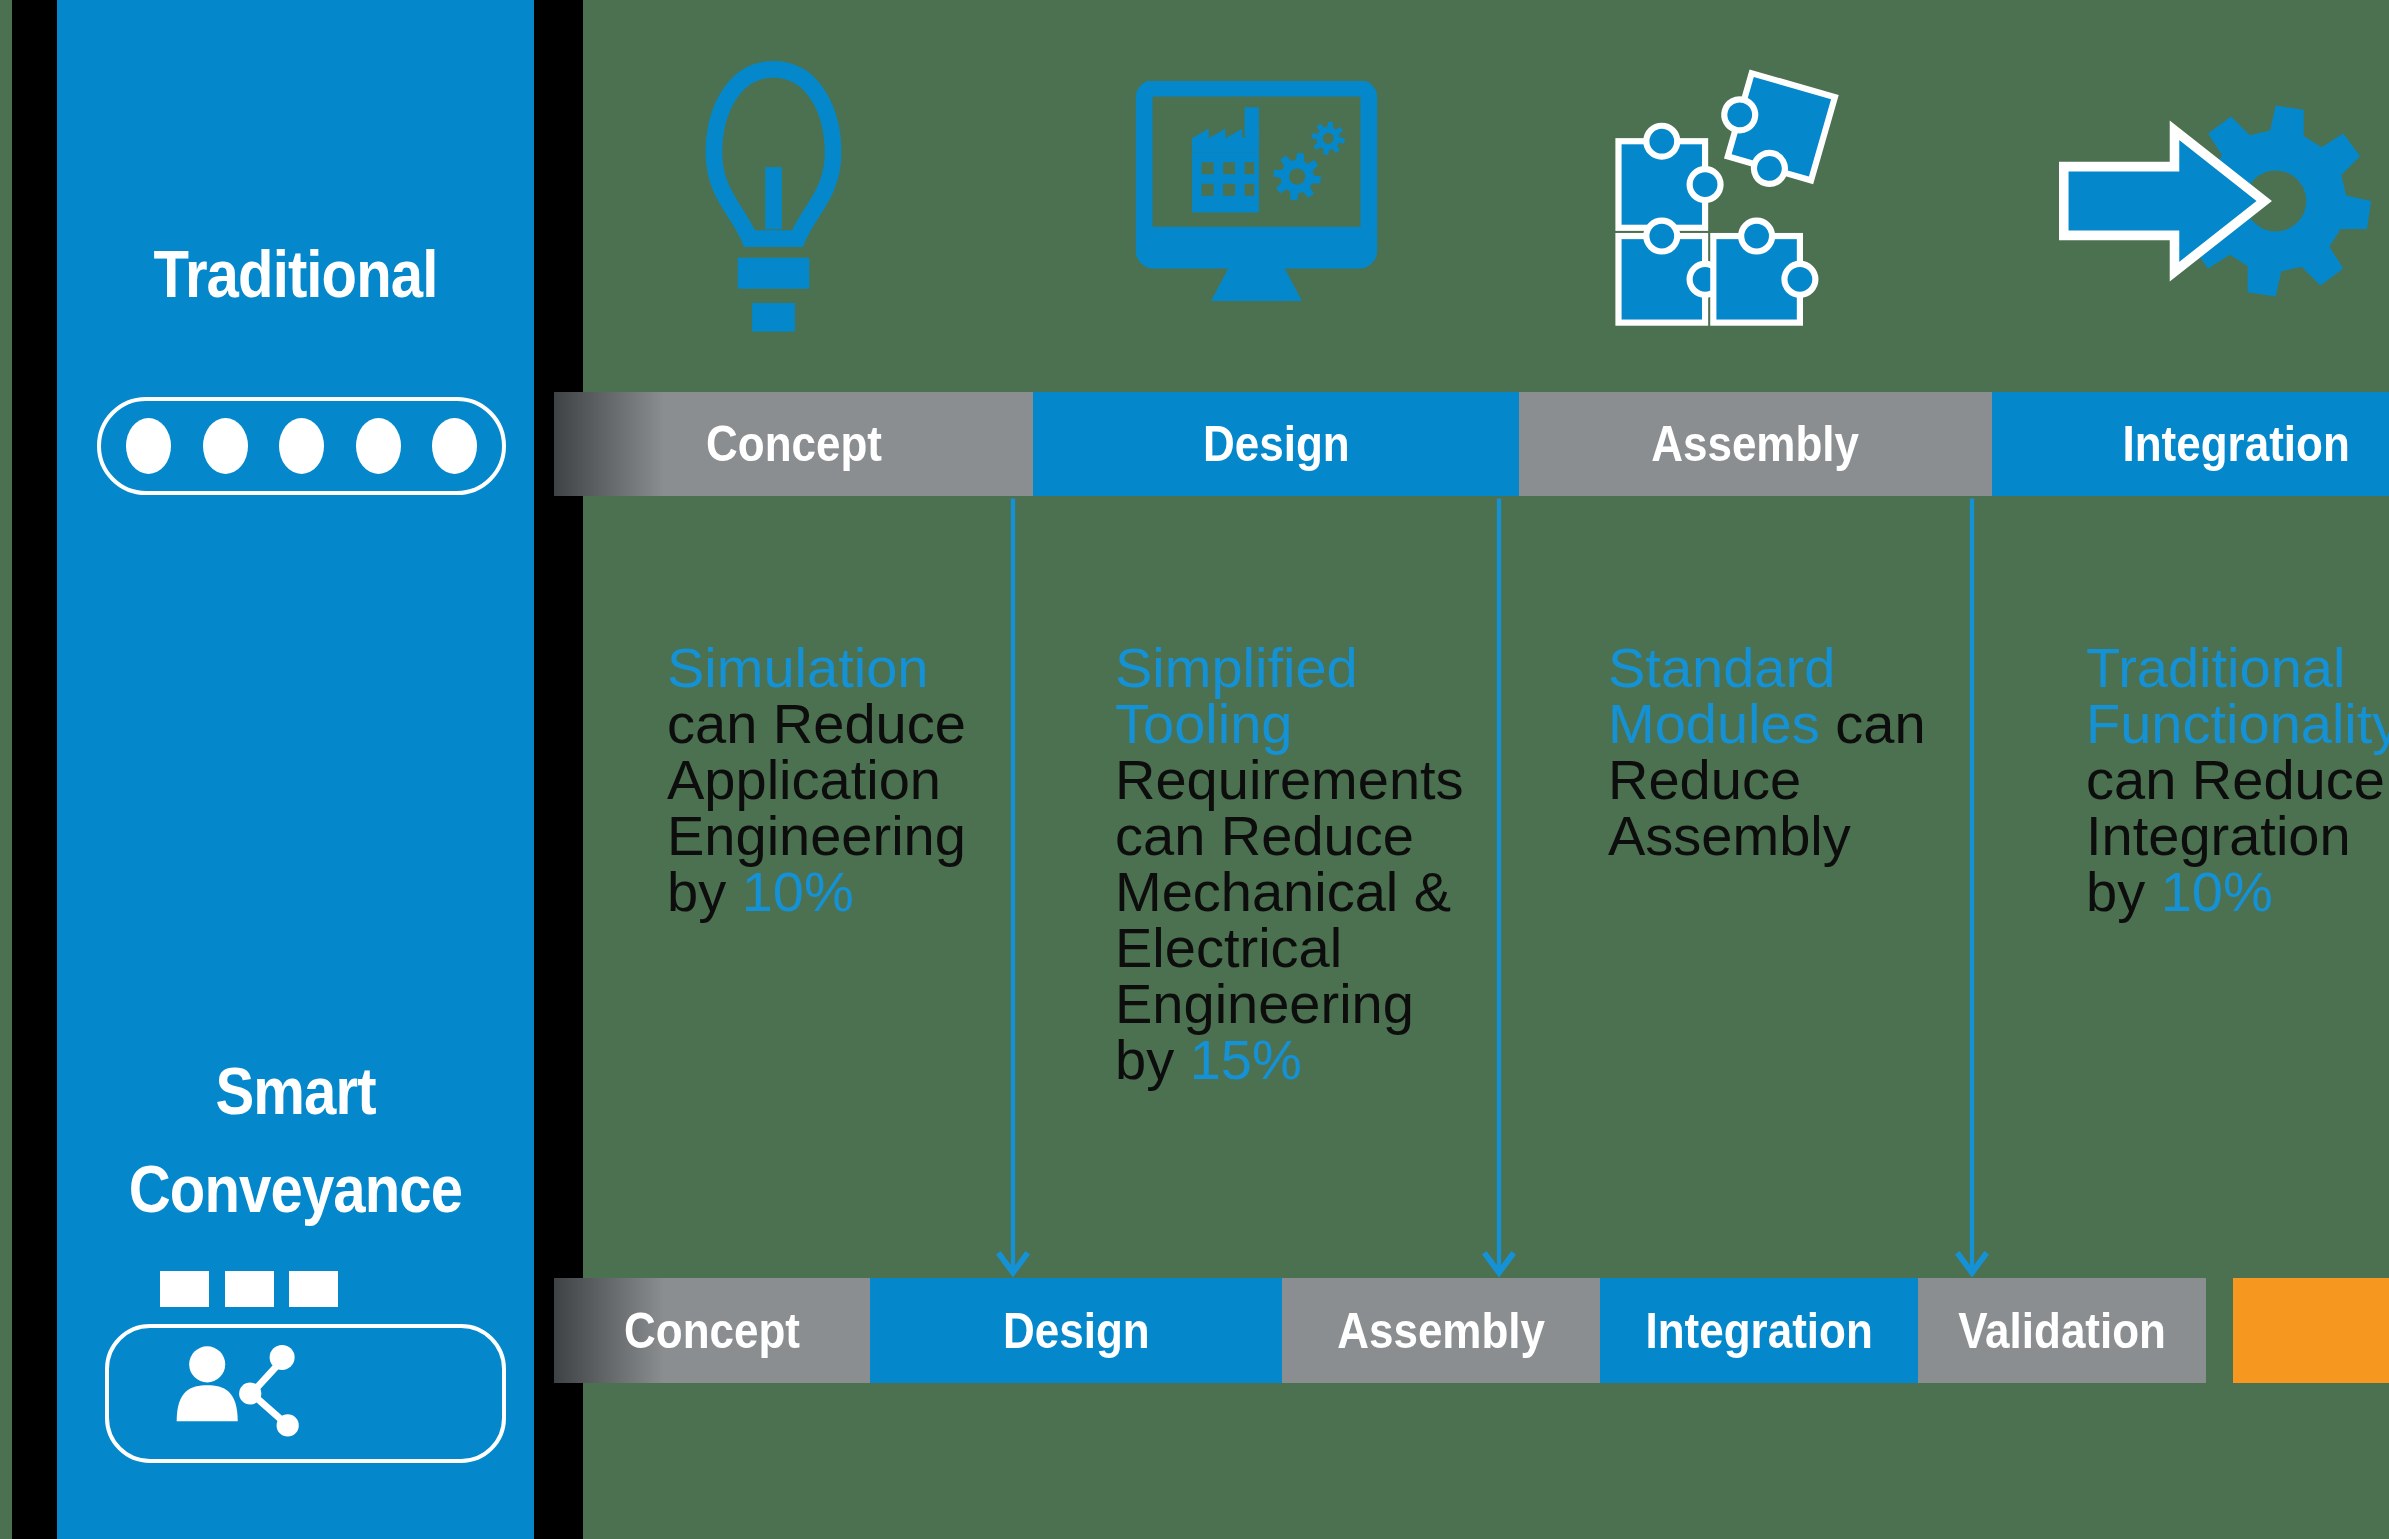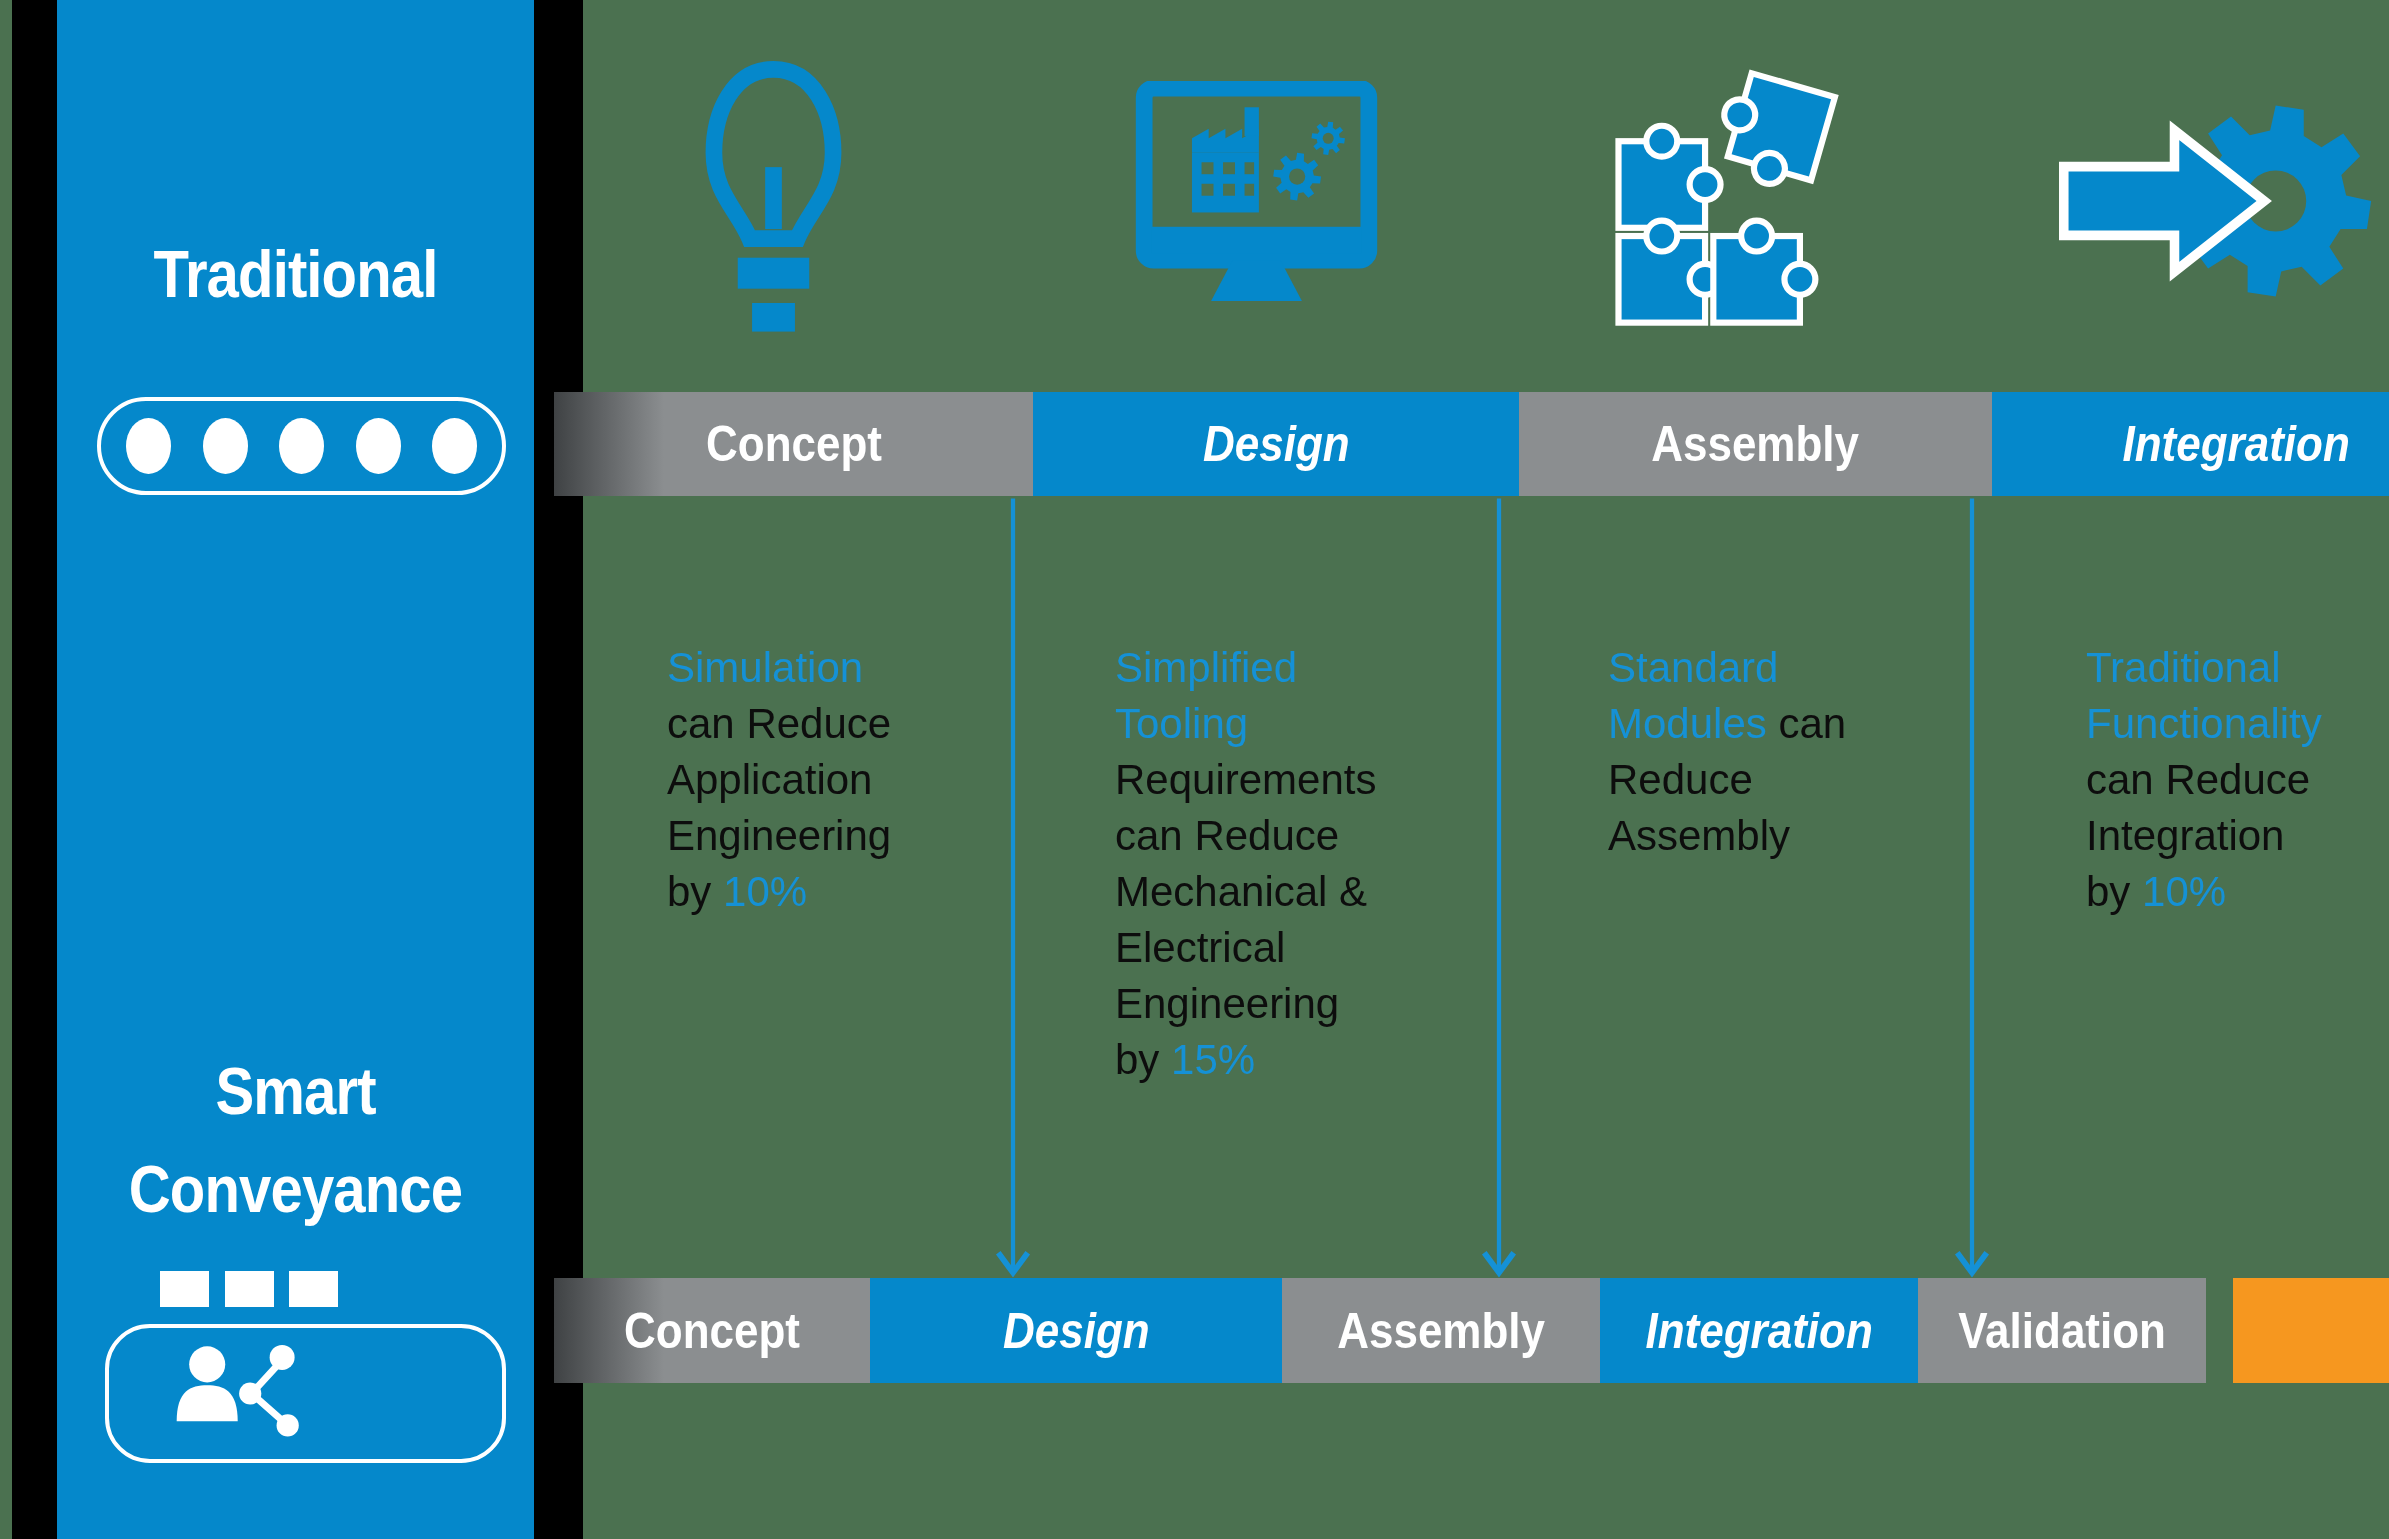--- a/index.html
+++ b/index.html
@@ -42,27 +42,27 @@
   .bar{position:absolute;left:0;width:2925px;}
   #traditional-bar{top:392px;height:104px;}
   #smart-bar{top:1278px;height:105px;}
   .phase{
     position:absolute;top:0;height:100%;display:flex;align-items:center;
     justify-content:center;color:#fff;font-weight:bold;font-size:50px;
     white-space:nowrap;
     margin-left:20px;
   }
   .phase.gray{background:var(--gray);}
-  .phase.blue{background:var(--blue);font-style:italic;}
+  .phase.blue{background:var(--blue);}
   .phase.orange{background:var(--orange);}
   .phase.edge-fade{background:linear-gradient(90deg,#3f4244 0px,var(--gray) 110px);}
   .phase > span{display:inline-block;transform:scaleX(.88);}
 
   .benefit-col{
-    position:absolute;top:640px;font-size:42px;line-height:56px;
+    position:absolute;top:640px;font-size:56px;line-height:56px;
     color:var(--ink);white-space:nowrap;
   }
   .benefit-col .hl{color:var(--lblue);}
   .arrow-svg{position:absolute;}
   .icon-svg{position:absolute;}
 </style>
 </head>
 <body>
 
 <div id="canvas" style="background: rgb(75, 113, 80);">

